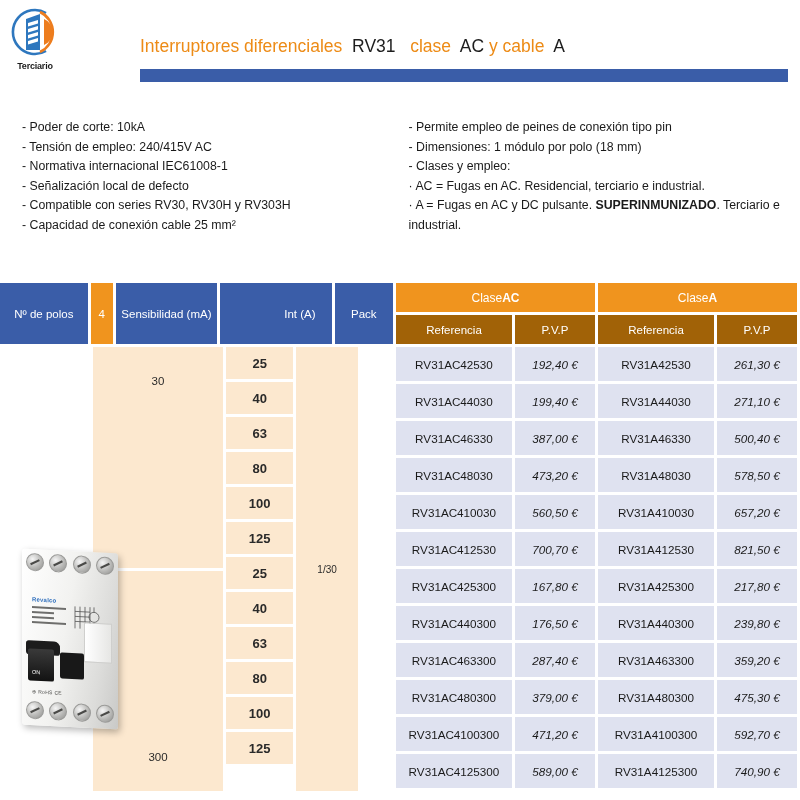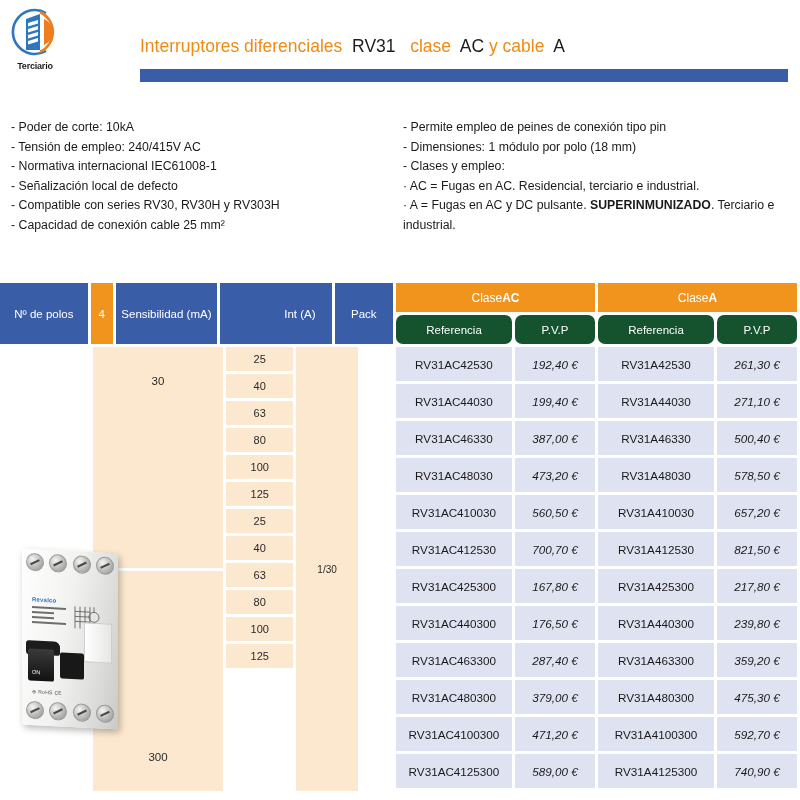--- a/index.html
+++ b/index.html
@@ -73,21 +73,21 @@
     top: 118px;
     left: 0;
     width: 800px;
     display: flex;
   }
   .spec-col {
     font-size: 12.3px;
     line-height: 19.6px;
     color: #1a1a1a;
   }
-  .spec-col.left { width: 395px; padding-left: 11px; }
+  .spec-col.left { width: 395px; padding-left: 22px; }
   .spec-col.right { width: 400px; }
   .spec-col div { white-space: nowrap; }
   .spec-col div.wrapline { white-space: normal; }
   .bold { font-weight: bold; }
 
   
   .table {
     position: absolute;
     top: 283px;
     left: 0;
@@ -130,28 +130,27 @@
     display: flex;
     align-items: center;
     justify-content: center;
   }
   .class-sub {
     display: flex;
     height: 29px;
     margin-top: 3px;
   }
   .subhead {
-    background: #14532d;
+    background: #a16207;
     color: #ffffff;
     font-size: 11.5px;
     display: flex;
     align-items: center;
     justify-content: center;
     margin-right: 3px;
-    border-radius: 7px;
   }
 
   
   .tbody {
     display: flex;
     margin-top: 3px;
     position: relative;
   }
   .col-photo {
     width: 108px;
@@ -176,27 +175,28 @@
   .sens-gap { height: 3px; }
 
   .col-int {
     width: 78px;
     margin-right: 3px;
     display: flex;
     flex-direction: column;
   }
   .int-cell {
     background: #FCE8CF;
-    height: 24px;
+    height: 32px;
     margin-bottom: 3px;
     display: flex;
     align-items: center;
     justify-content: center;
-    font-size: 11px;
+    font-size: 13px;
     color: #2a2a2a;
+    font-weight: bold;
   }
   .col-pack {
     width: 72px;
     margin-right: 3px;
     background: #FCE8CF;
     display: flex;
     align-items: center;
     justify-content: center;
     font-size: 10px;
     color: #2a2a2a;

